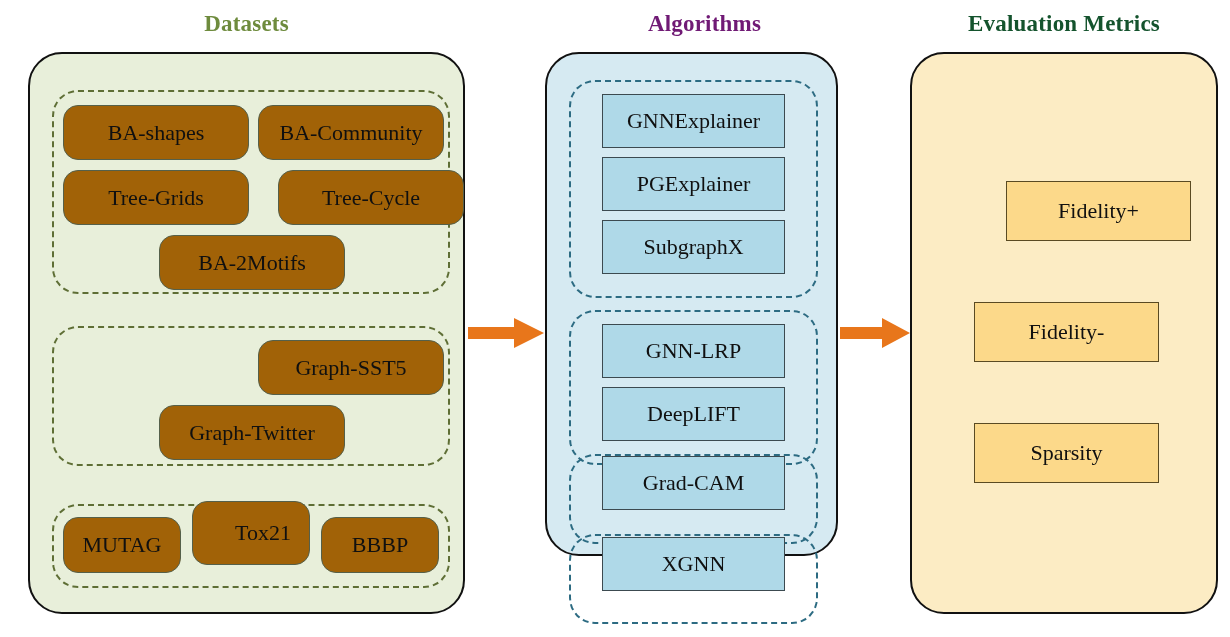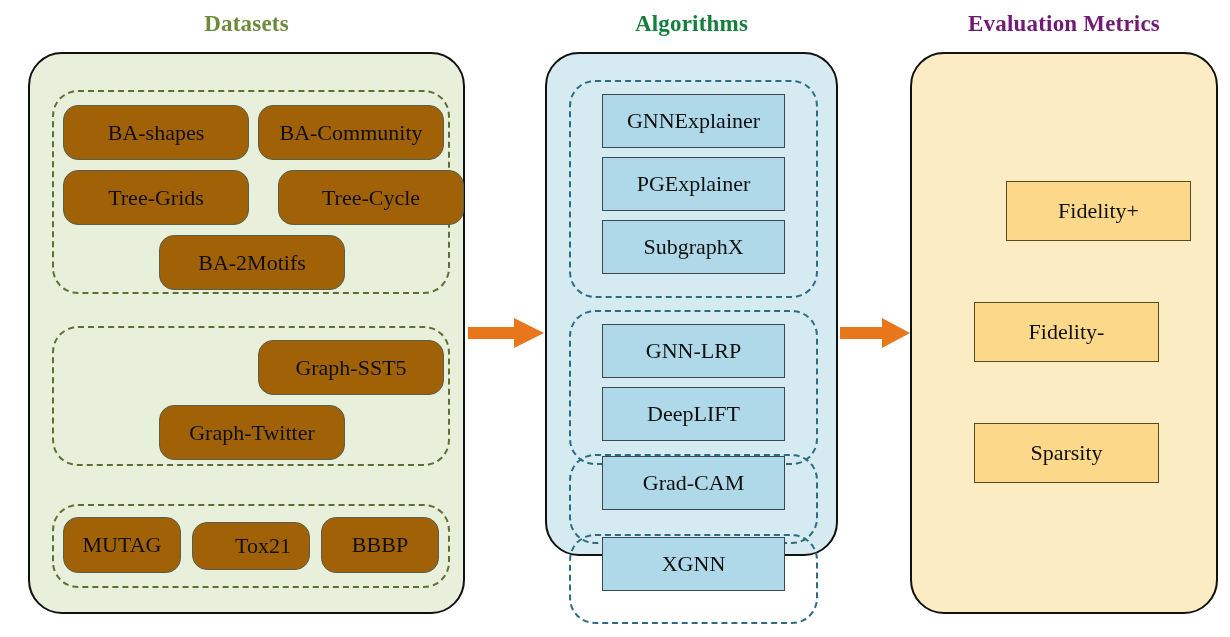--- a/index.html
+++ b/index.html
@@ -20,22 +20,22 @@
   .col-title {
     position: absolute;
     font-weight: bold;
     font-size: 23px;
     letter-spacing: 0.2px;
     text-align: center;
     white-space: nowrap;
     line-height: 1;
   }
   #title-datasets   { left: 28px;  top: 12px; width: 437px; color: #6E8B3D; }
-  #title-algorithms { left: 545px; top: 12px; width: 293px; color: #15803d; text-align: center; }
-  #title-metrics    { left: 910px; top: 12px; width: 308px; color: #701a75; }
+  #title-algorithms { left: 558px; top: 12px; width: 293px; color: #701a75; text-align: center; }
+  #title-metrics    { left: 910px; top: 12px; width: 308px; color: #14532d; }
 
   
   .panel {
     position: absolute;
     border: 2.5px solid #111111;
     border-radius: 34px;
     box-sizing: border-box;
   }
   #panel-datasets {
     left: 28px; top: 52px; width: 437px; height: 562px;
@@ -107,21 +107,21 @@
     <div class="item green" style="left:129px; top:181px; width:186px; height:55px;">BA-2Motifs</div>
 
     <div class="dgroup green" style="left:22px; top:272px; width:398px; height:140px;"></div>
 
     <div class="item green" style="left:228px; top:286px; width:186px; height:55px;">Graph-SST5</div>
     <div class="item green" style="left:129px; top:351px; width:186px; height:55px;">Graph-Twitter</div>
 
     <div class="dgroup green" style="left:22px; top:450px; width:398px; height:84px;"></div>
 
     <div class="item green" style="left:33px; top:463px; width:118px; height:56px;">MUTAG</div>
-    <div class="item green" style="left:162px; top:468px; width:118px; height:48px;padding-left:24px;">Tox21</div>
+    <div class="item green" style="left:162px; top:447px; width:118px; height:64px;padding-left:24px;">Tox21</div>
     <div class="item green" style="left:291px; top:463px; width:118px; height:56px;">BBBP</div>
   </div>
 
   <div class="arrow" id="arrow-1">
     <svg width="76" height="34" viewBox="0 0 76 34">
       <polygon points="0,11 46,11 46,2 76,17 46,32 46,23 0,23" fill="#E8761B"></polygon>
     </svg>
   </div>
 
   <div class="panel" id="panel-algorithms">

